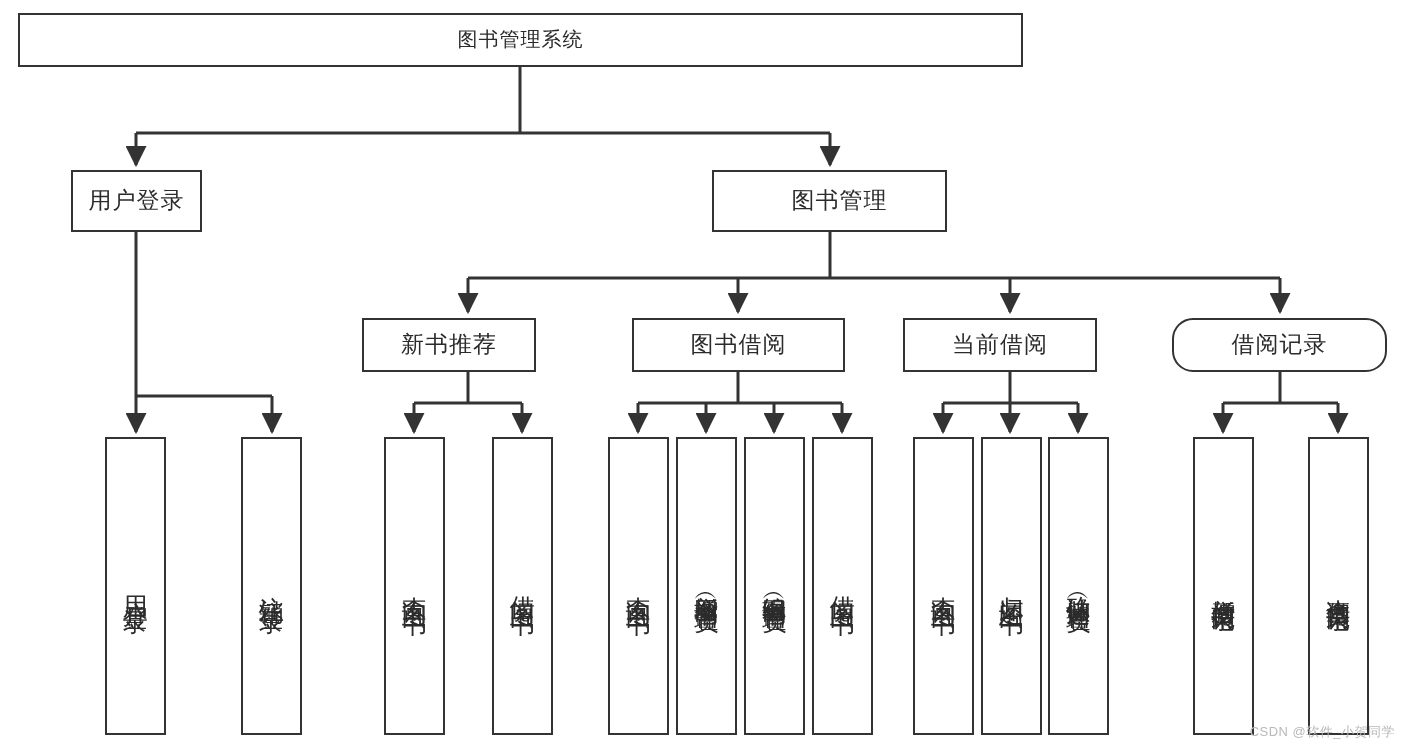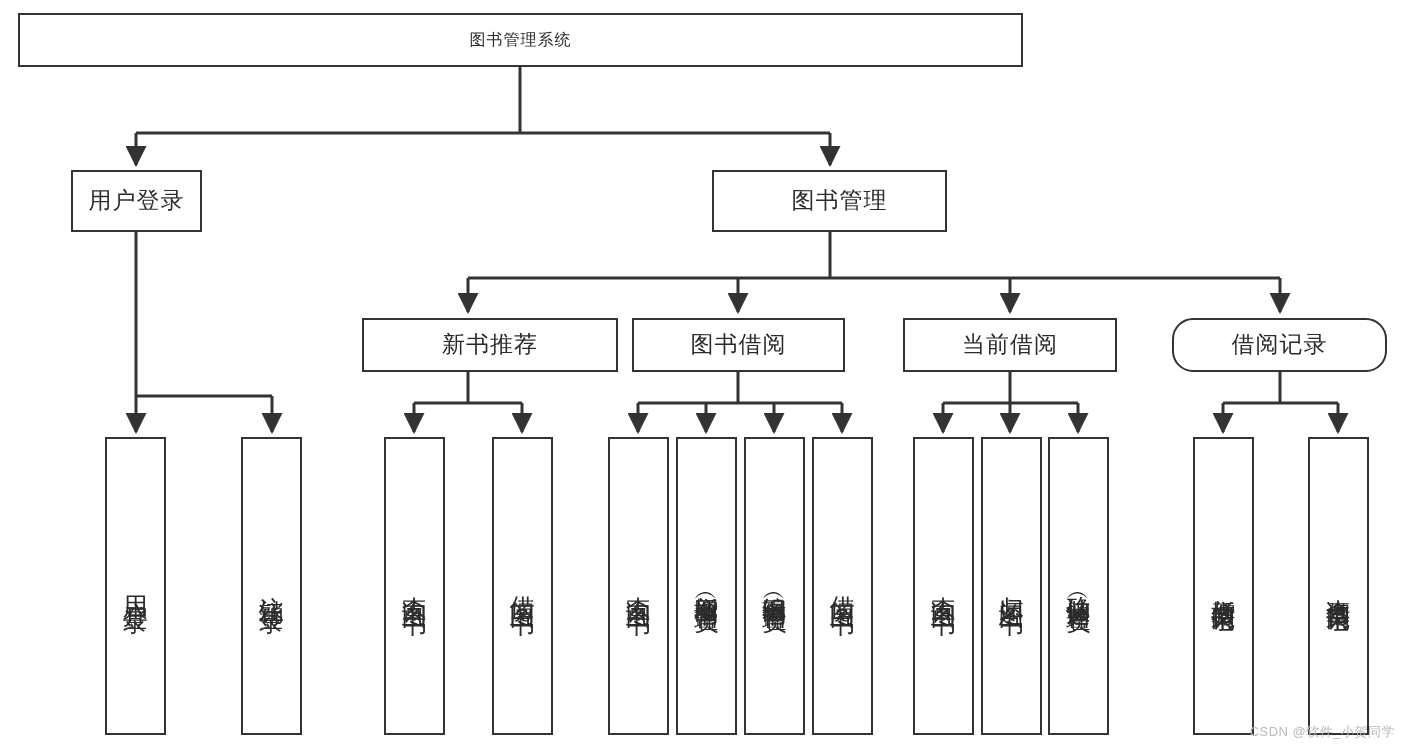--- a/index.html
+++ b/index.html
@@ -25,21 +25,21 @@
     z-index:2;
   }
   .node .lbl{
     display:block;
     text-align:center;
     line-height:1.18;
     white-space:nowrap;
   }
   
   .h-node .lbl{font-size:23px;letter-spacing:1px;}
-  #root .lbl{font-size:16px;letter-spacing:1px;}
+  #root .lbl{font-size:20px;letter-spacing:1px;}
 
   
   .v-node{
     align-items:center;
     justify-content:center;
     padding:6px 0;
   }
   .v-node .lbl{
     writing-mode:vertical-rl;
     text-orientation:upright;
@@ -121,29 +121,29 @@
   </div>
 
   <div class="node h-node" style="left:71px;top:170px;width:131px;height:62px;">
     <span class="lbl">用户登录</span>
   </div>
 
   <div class="node h-node" style="left:712px;top:170px;width:235px;height:62px;padding-left:20px;">
     <span class="lbl">图书管理</span>
   </div>
 
-  <div class="node h-node" style="left:362px;top:318px;width:256px;height:54px;">
+  <div class="node h-node" style="left:362px;top:318px;width:174px;height:54px;">
     <span class="lbl">新书推荐</span>
   </div>
 
   <div class="node h-node" style="left:632px;top:318px;width:213px;height:54px;">
     <span class="lbl">图书借阅</span>
   </div>
 
-  <div class="node h-node" style="left:903px;top:318px;width:214px;height:54px;">
+  <div class="node h-node" style="left:903px;top:318px;width:194px;height:54px;">
     <span class="lbl">当前借阅</span>
   </div>
 
   <div class="node h-node" style="left:1172px;top:318px;width:215px;height:54px;border-radius:21px;">
     <span class="lbl">借阅记录</span>
   </div>
 
   <div class="node v-node" style="left:105px;top:437px;width:61px;height:298px;">
     <span class="lbl">用户登录</span>
   </div>

